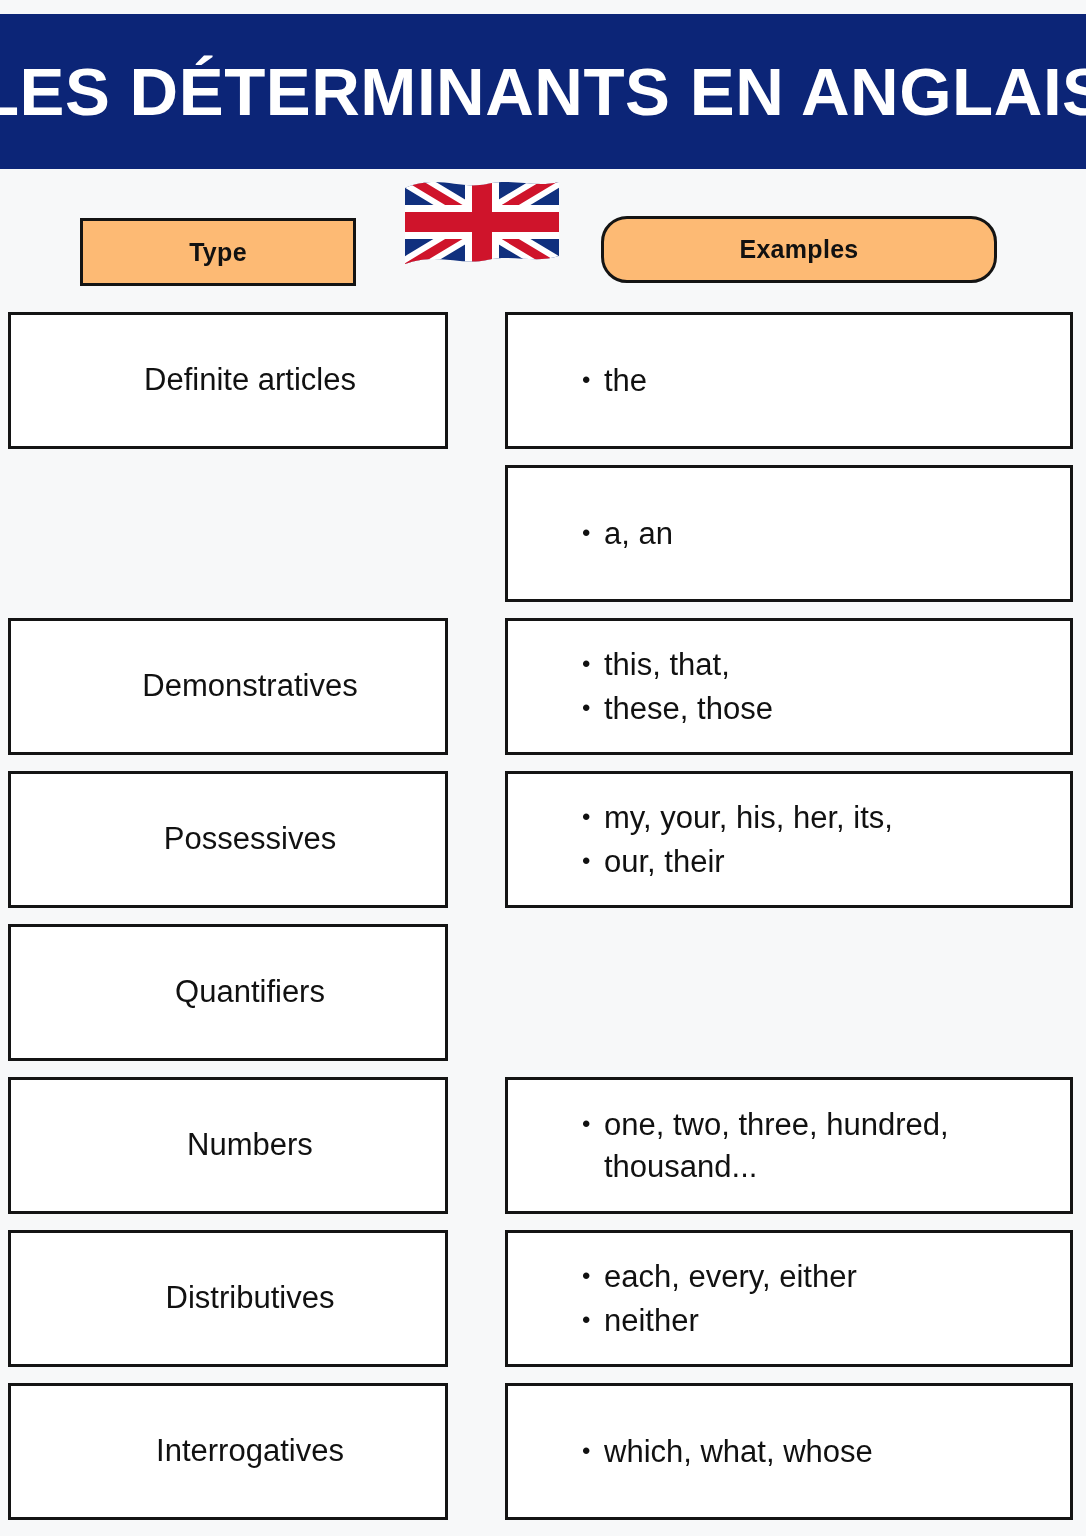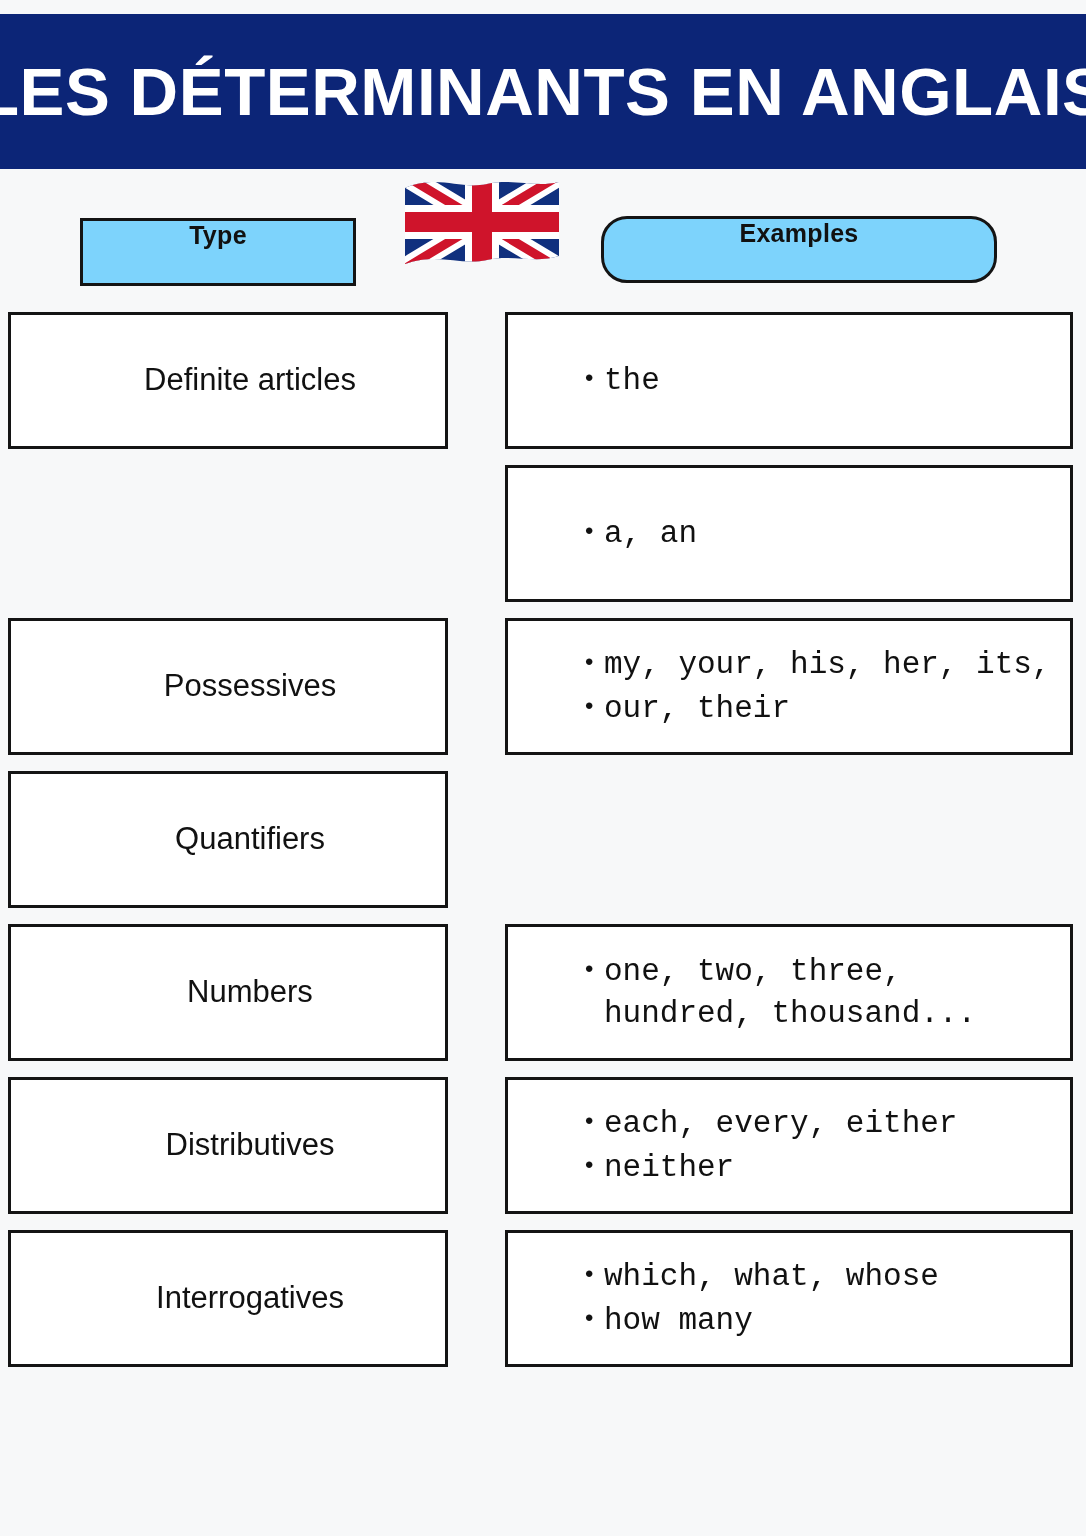--- a/index.html
+++ b/index.html
@@ -44,25 +44,25 @@
     left: 399px;
     top: 172px;
     width: 166px;
     height: 100px;
   }
   .flag-wrap svg { display: block; width: 166px; height: 100px; }
 
   
   .hdr-box {
     position: absolute;
-    background: #7dd3fc;
+    background: #fdba74;
     border: 3px solid #141414;
     box-sizing: border-box;
     display: flex;
-    align-items: flex-start;
+    align-items: center;
     justify-content: center;
     font-weight: bold;
     font-size: 25px;
     color: #111111;
     letter-spacing: 0.3px;
   }
   .hdr-type {
     left: 80px; top: 218px; width: 276px; height: 68px;
   }
   .hdr-examples {
@@ -115,21 +115,20 @@
     width: 100%;
     box-sizing: border-box;
   }
   .ex-item {
     position: relative;
     font-size: 31px;
     color: #111111;
     line-height: 1.33;
     padding-left: 22px;
     margin: 0;
-    font-family: Liberation Mono, monospace;
   }
   .ex-item + .ex-item { margin-top: 2px; }
   .ex-item::before {
     content: "\2022";
     position: absolute;
     left: 0;
     top: 0;
     font-size: 24px;
     line-height: 1.67;
   }
@@ -185,20 +184,31 @@
     </div>
     <div class="row">
       <div class="cell cell-examples">
         <ul class="ex-list">
           <li class="ex-item">a, an</li>
         </ul>
       </div>
     </div>
     <div class="row">
       <div class="cell cell-type">
+        <span class="type-label">Demonstratives</span>
+      </div>
+      <div class="cell cell-examples">
+        <ul class="ex-list">
+          <li class="ex-item">this, that,</li>
+          <li class="ex-item">these, those</li>
+        </ul>
+      </div>
+    </div>
+    <div class="row">
+      <div class="cell cell-type">
         <span class="type-label">Possessives</span>
       </div>
       <div class="cell cell-examples">
         <ul class="ex-list">
           <li class="ex-item">my, your, his, her, its,</li>
           <li class="ex-item">our, their</li>
         </ul>
       </div>
     </div>
     <div class="row">
@@ -227,17 +237,16 @@
         </ul>
       </div>
     </div>
     <div class="row">
       <div class="cell cell-type">
         <span class="type-label">Interrogatives</span>
       </div>
       <div class="cell cell-examples">
         <ul class="ex-list">
           <li class="ex-item">which, what, whose</li>
-          <li class="ex-item">how many</li>
         </ul>
       </div>
     </div>
   </div>
 
 </body></html>

